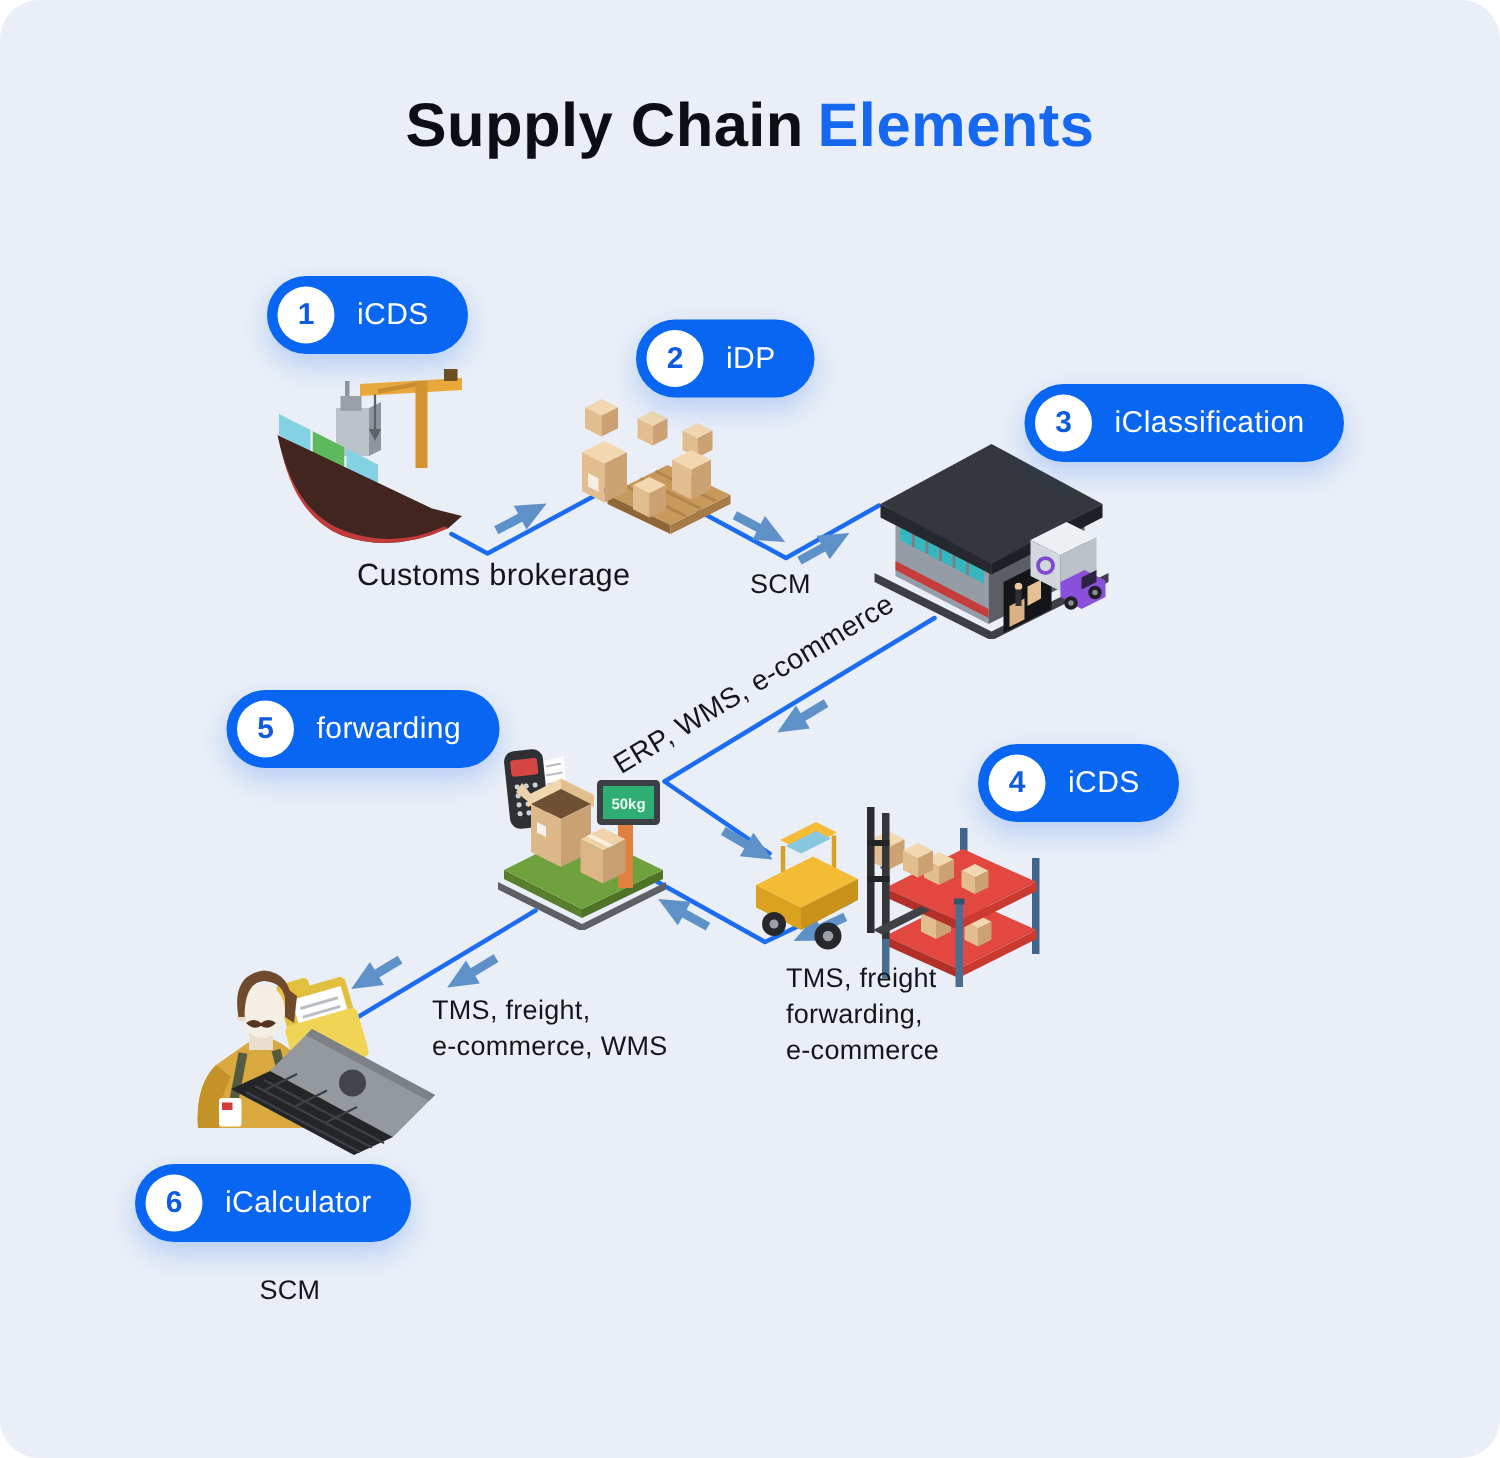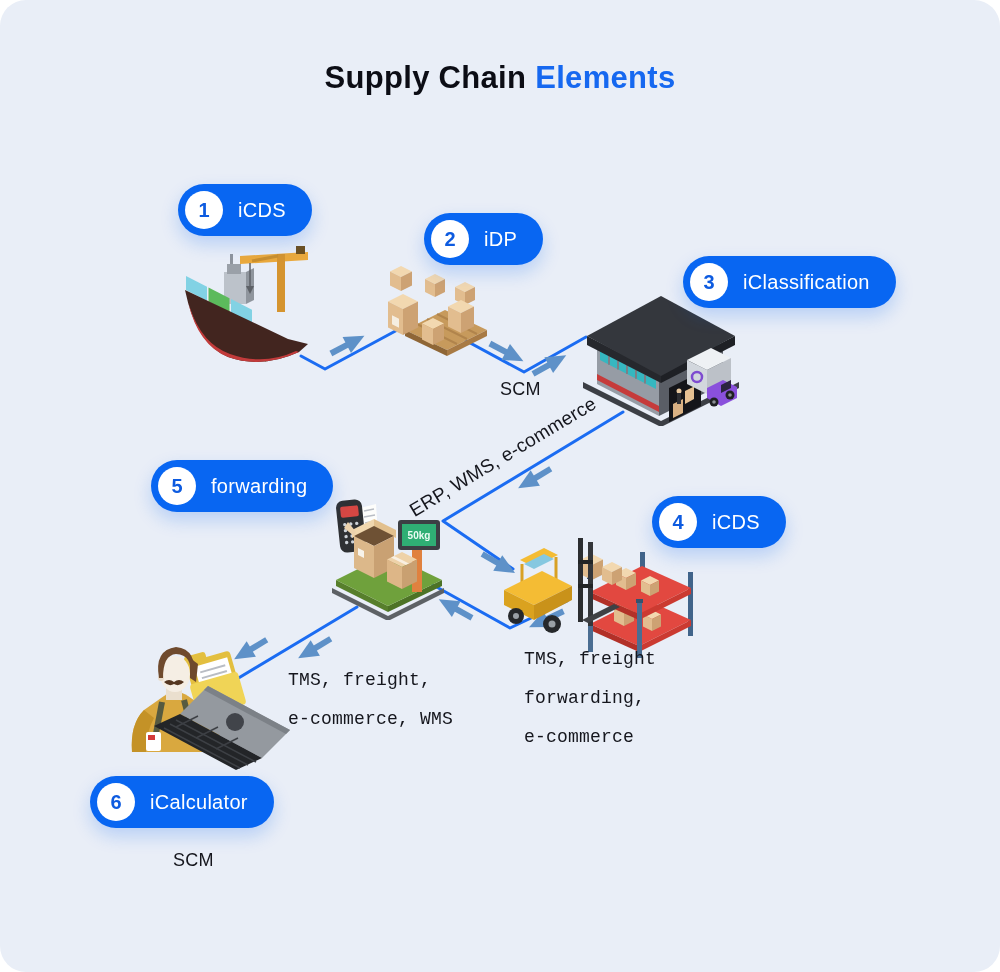--- a/index.html
+++ b/index.html
@@ -1,25 +1,25 @@
 <!DOCTYPE html>
 <html><head>
 <meta charset="utf-8">
 <style>
   html,body{margin:0;padding:0;background:#ffffff;font-family:"Liberation Sans","DejaVu Sans",sans-serif;}
   .card{position:relative;width:1000px;height:972px;background:#e9eef7;border-radius:26px;overflow:hidden;}
-  .title{position:absolute;top:60px;left:0;width:100%;text-align:center;font-size:31px;font-weight:800;color:#0c0d15;letter-spacing:.3px;}
+  .title{position:absolute;top:60px;left:0;width:100%;text-align:center;font-size:41px;font-weight:800;color:#0c0d15;letter-spacing:.3px;}
   .title .accent{color:#1668f0;margin-left:9px;}
   .conn{position:absolute;left:0;top:0;}
   .illus{position:absolute;}
   .badge{position:absolute;height:52px;display:flex;align-items:center;gap:15px;background:#0866f2;border-radius:26px;padding:0 26px 0 7px;box-shadow:0 8px 18px rgba(8,102,242,.22);}
   .badge-num{width:38px;height:38px;border-radius:50%;background:#ffffff;color:#0d5be0;font-weight:700;font-size:20px;display:flex;align-items:center;justify-content:center;}
   .badge-label{color:#ffffff;font-weight:400;font-size:20px;letter-spacing:.3px;white-space:nowrap;}
   .lbl{position:absolute;color:#15161d;font-size:18px;font-weight:500;letter-spacing:.2px;white-space:nowrap;}
-  .lbl.multi{white-space:pre-line;line-height:39px;font-family:Liberation Mono, monospace;}
+  .lbl.multi{white-space:pre-line;line-height:24px;}
   .lbl.rot{transform:translate(-50%,-50%) rotate(-31deg);}
 </style>
 </head>
 <body>
 
 <div class="card">
 
   <svg class="conn" width="1000" height="972" viewBox="0 0 1000 972">
     <defs>
       <g id="arrow">
@@ -309,20 +309,21 @@
   </div>
   <div class="badge" style="left:151px;top:460px">
     <span class="badge-num">5</span>
     <span class="badge-label">forwarding</span>
   </div>
   <div class="badge" style="left:90px;top:776px">
     <span class="badge-num">6</span>
     <span class="badge-label">iCalculator</span>
   </div>
 
+  <div class="lbl" style="left:238px;top:372px;font-size:20.5px">Customs brokerage</div>
   <div class="lbl" style="left:500px;top:379px">SCM</div>
   <div class="lbl rot" style="left:503px;top:457px;font-size:19px">ERP, WMS, e-commerce</div>
   <div class="lbl multi" style="left:524px;top:640px">TMS, freight
 forwarding,
 e-commerce</div>
   <div class="lbl multi" style="left:288px;top:661px">TMS, freight,
 e-commerce, WMS</div>
   <div class="lbl" style="left:173px;top:850px">SCM</div>
 
 </div>

